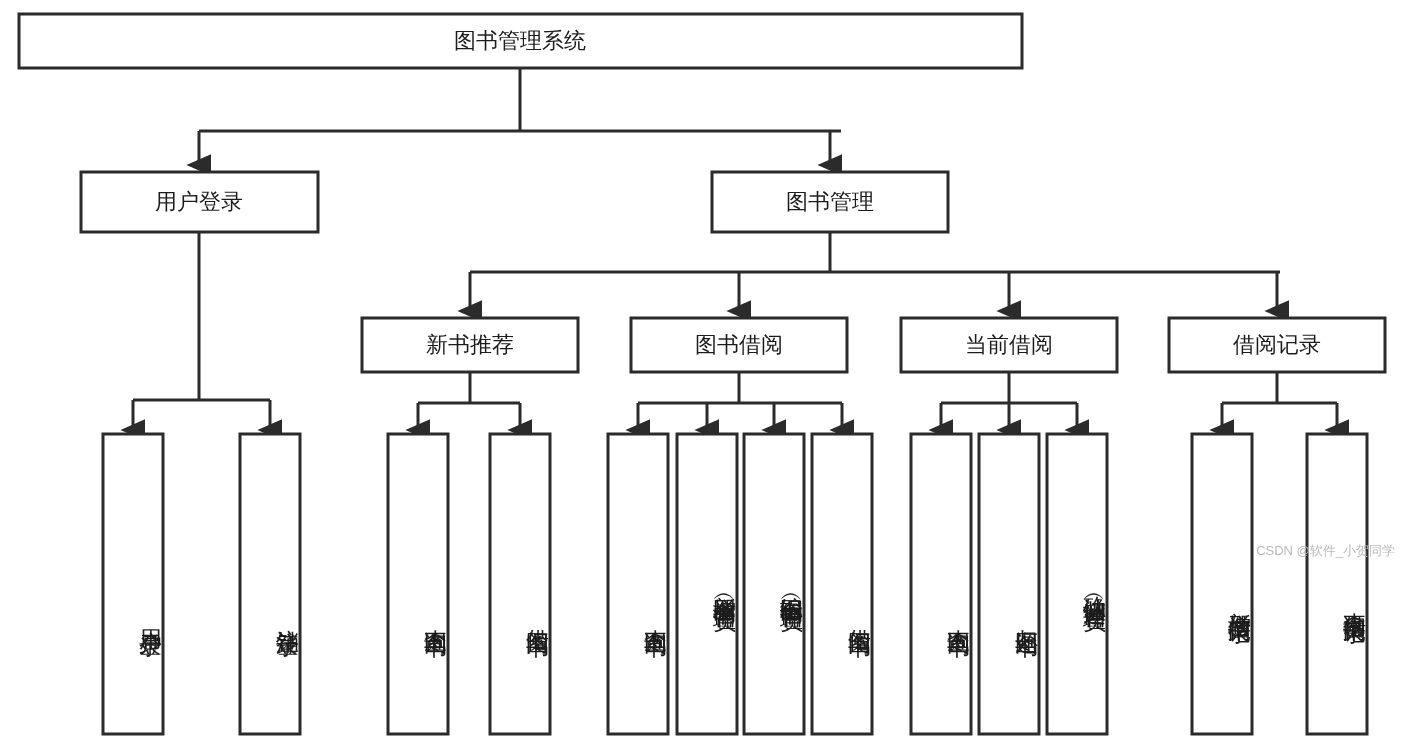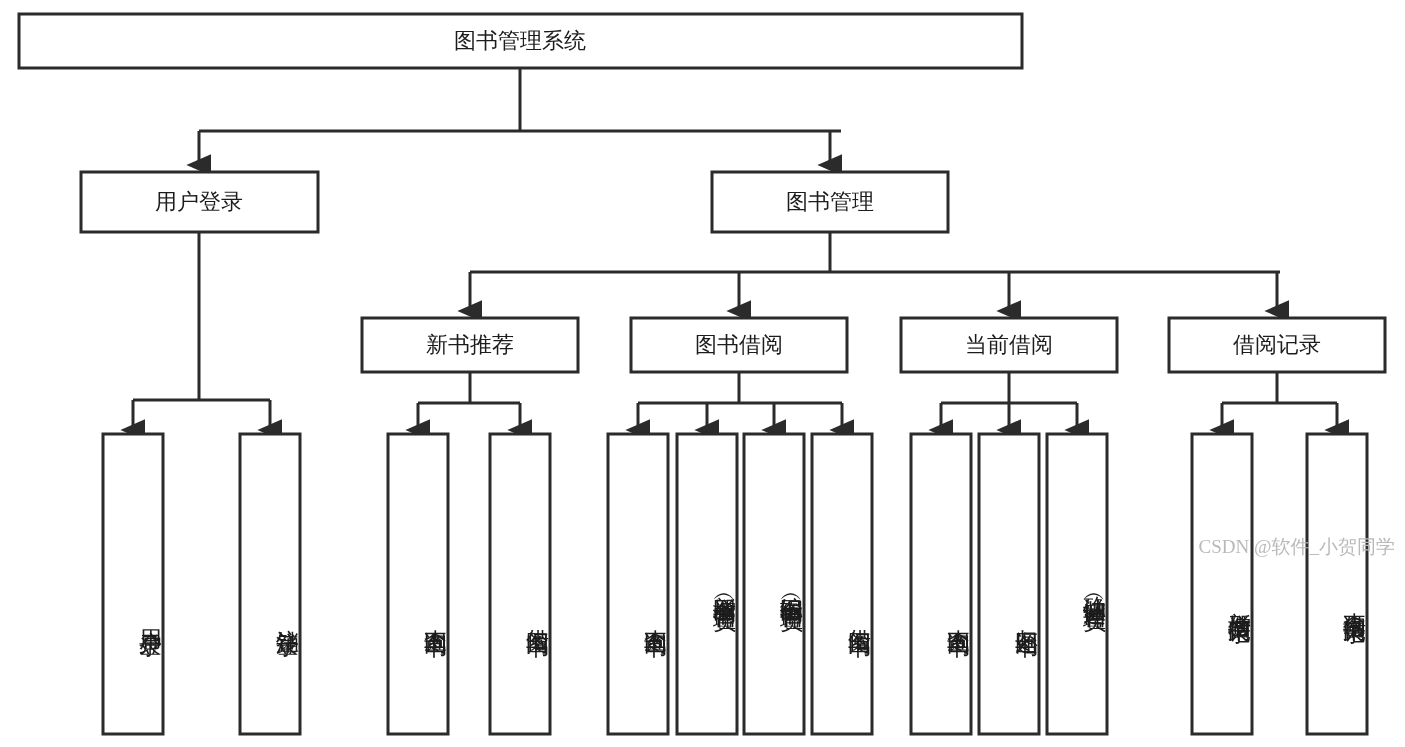--- a/index.html
+++ b/index.html
@@ -57,22 +57,22 @@
     display: flex;
     align-items: flex-start;
     justify-content: center;
     white-space: nowrap;
     pointer-events: none;
   }
   .watermark {
     position: absolute;
     right: 10px;
     bottom: 4px;
-    font-family: Liberation Serif, serif;
-    font-size: 19px;
+    font-family: Liberation Sans, sans-serif;
+    font-size: 13px;
     color: #b9b9b9;
     white-space: nowrap;
   }
 </style>
 </head>
 <body>
 
 <div id="diagram-root">
 
   <svg id="flow-svg" viewBox="0 0 1405 747">

